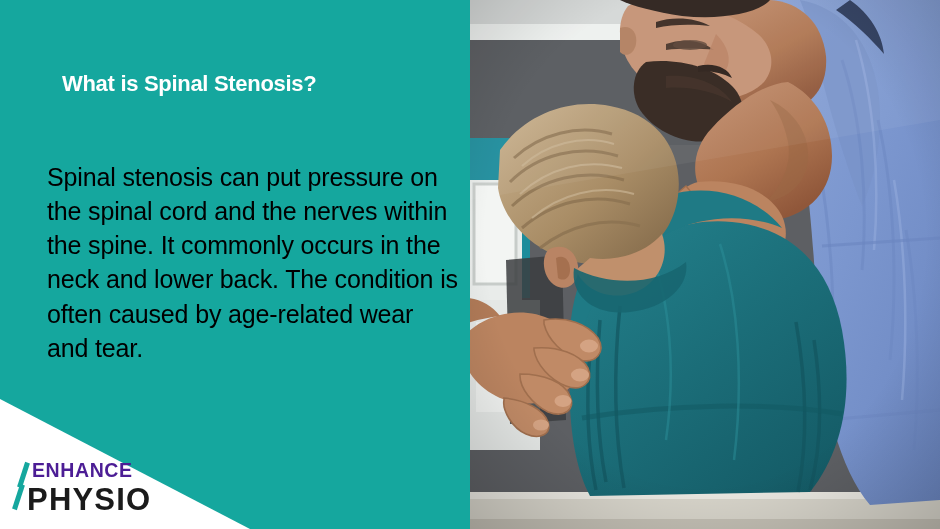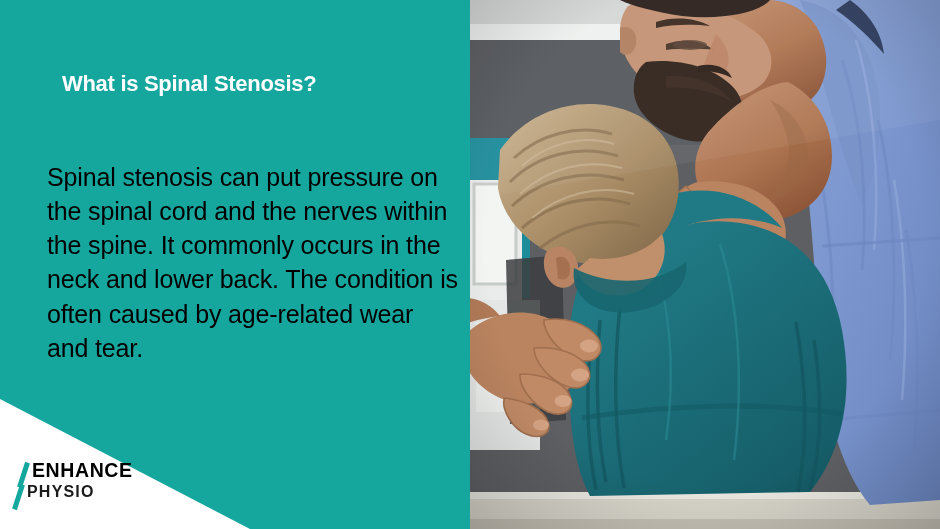--- a/index.html
+++ b/index.html
@@ -83,28 +83,28 @@
   }
   .logo-slash-top { left: 3px;  top: 1px;  height: 26px; }
   .logo-slash-bot { left: -2px; top: 23px; height: 26px; }
   .logo-word-top {
     position: absolute;
     left: 14px;
     top: 0px;
     font-size: 19.5px;
     font-weight: bold;
     letter-spacing: 0.6px;
-    color: #000000;
+    color: #4c1d95;
     line-height: 1;
   }
   .logo-word-bot {
     position: absolute;
     left: 9px;
     top: 23px;
-    font-size: 16px;
+    font-size: 31px;
     font-weight: bold;
     letter-spacing: 1.2px;
     color: #1B1B1B;
     line-height: 1;
   }
 
   
   .photo {
     position: absolute;
     left: 470px;

